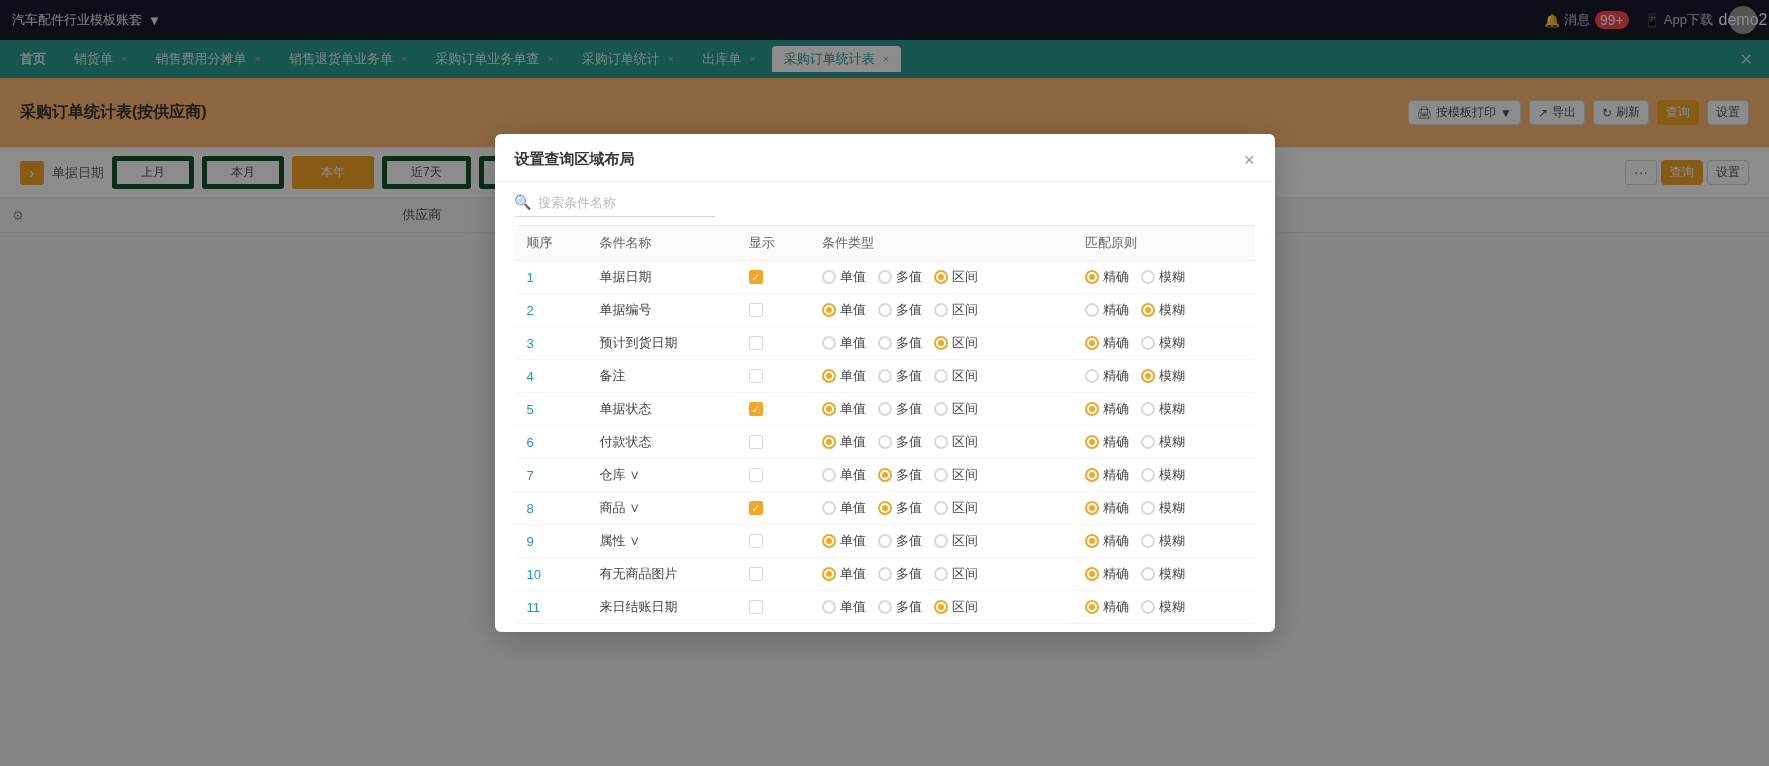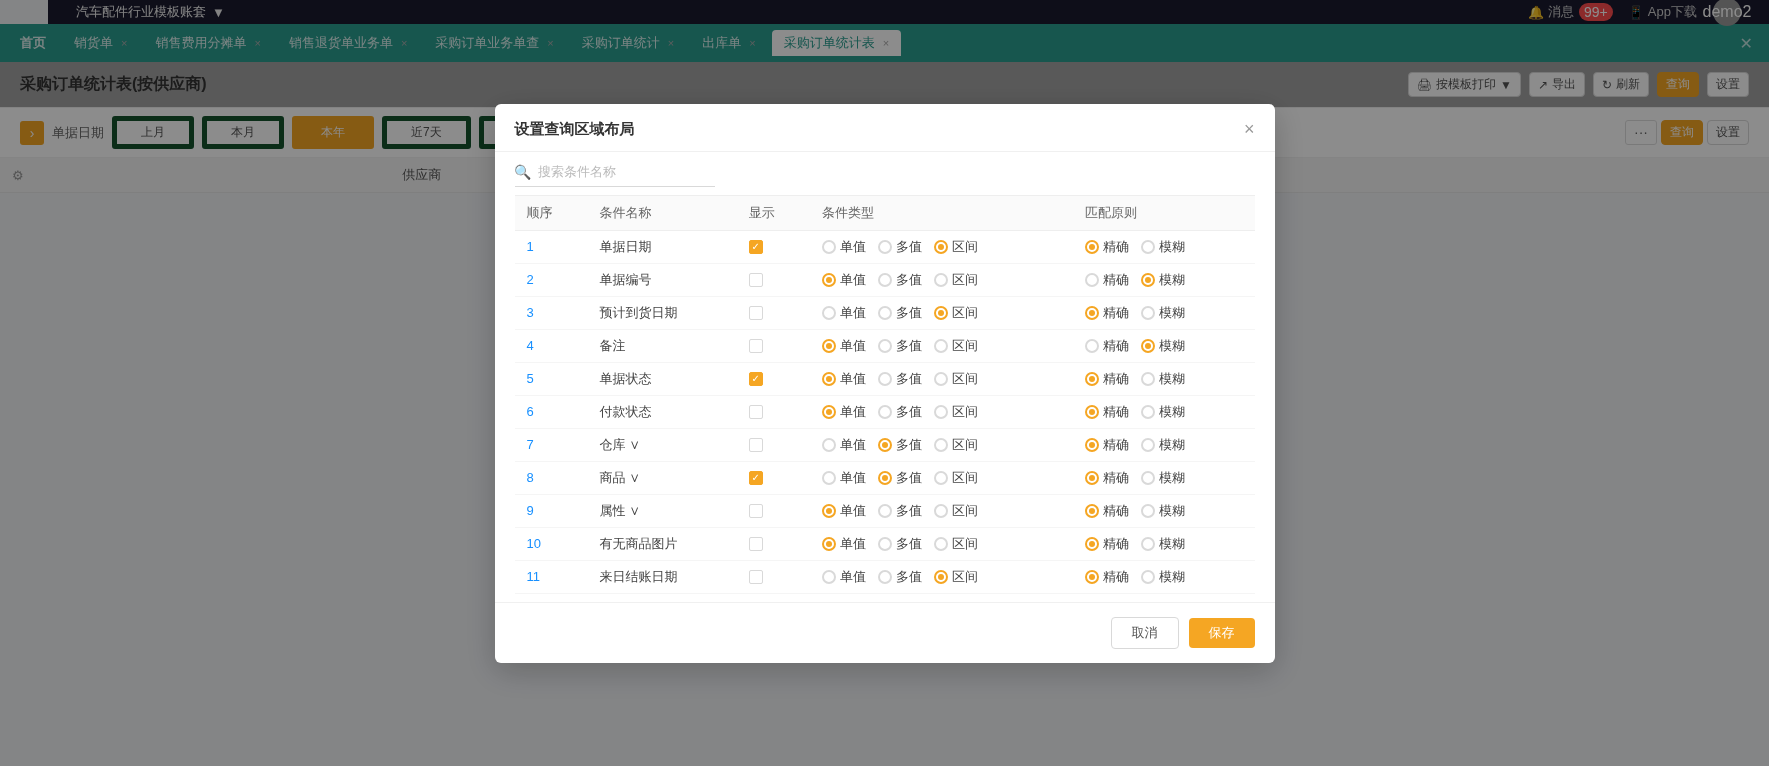--- a/index.html
+++ b/index.html
@@ -1,27 +1,26 @@
 <!DOCTYPE html>
 <html><head>
   <meta charset="utf-8">
   <style>
     * { box-sizing: border-box; margin: 0; padding: 0; }
     body { font-family: 'Microsoft YaHei', Arial, sans-serif; font-size: 13px; background: #f0f2f5; }
 
     
     .top-nav {
       background: #1a1a2e;
-      height: 24px;
+      height: 40px;
       display: flex;
       align-items: center;
       justify-content: space-between;
-      padding: 0 28px;
+      padding: 0 12px;
       color: #ccc;
-      margin-left: 48px;
     }
     .top-nav-left { font-size: 13px; color: #eee; display: flex; align-items: center; gap: 6px; }
     .top-nav-right { display: flex; align-items: center; gap: 16px; font-size: 13px; color: #ccc; }
     .badge { background: #ff4d4f; color: #fff; border-radius: 10px; padding: 1px 5px; font-size: 14px; margin-left: 2px; }
     .avatar { width: 28px; height: 28px; border-radius: 50%; background: #999; display: inline-flex; align-items: center; justify-content: center; color: #fff; font-size: 16px; }
 
     
     .tab-nav {
       background: #2a9d8f;
       height: 38px;
@@ -39,22 +38,22 @@
       font-size: 13px;
       display: flex; align-items: center; gap: 4px;
       white-space: nowrap;
     }
     .tab-item.home { font-weight: bold; }
     .tab-item.active { background: #fff; color: #2a9d8f; }
     .tab-close { font-size: 11px; color: #aaa; margin-left: 4px; cursor: pointer; }
 
     
     .page-header {
-      background: #a3a3a3;
-      padding: 10px 20px;
+      background: #fdba74;
+      padding: 22px 20px;
       display: flex;
       align-items: center;
       justify-content: space-between;
       border-bottom: 1px solid #eee;
     }
     .page-title { font-size: 16px; font-weight: bold; color: #333; }
     .page-header-actions { display: flex; align-items: center; gap: 8px; }
     .btn { padding: 5px 12px; border-radius: 4px; cursor: pointer; font-size: 13px; border: 1px solid #d9d9d9; background: #fff; color: #555; display: inline-flex; align-items: center; gap: 4px; }
     .btn-primary { background: #f5a623; color: #fff; border-color: #f5a623; }
     .btn-small { padding: 3px 8px; font-size: 12px; }
@@ -697,22 +696,14 @@
                     <div class="radio-circle"></div>
                     <span>模糊</span>
                   </label>
                 </div>
               </td>
             </tr>
           </tbody>
       </table>
     </div>
 
-    <div class="dialog-footer">
-      <button class="btn-cancel">
-        <span>取消</span>
-      </button>
-      <button class="btn-save">
-        <span>保存</span>
-      </button>
-    </div>
   </div>
 </div>
 
 </body></html>

